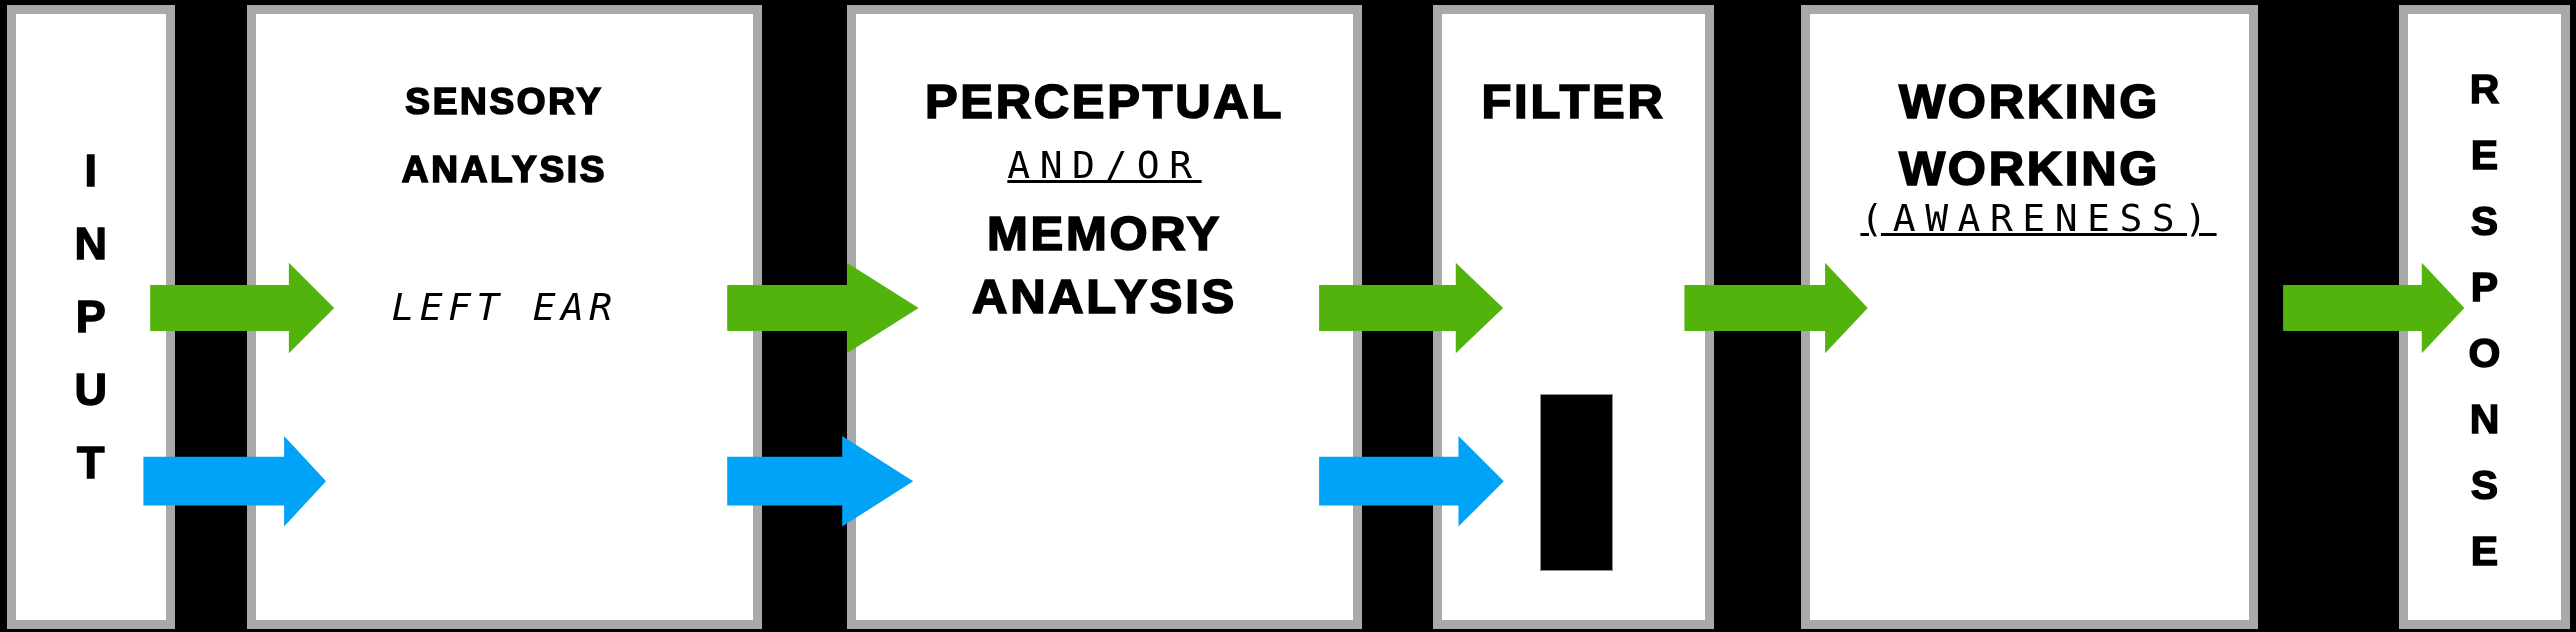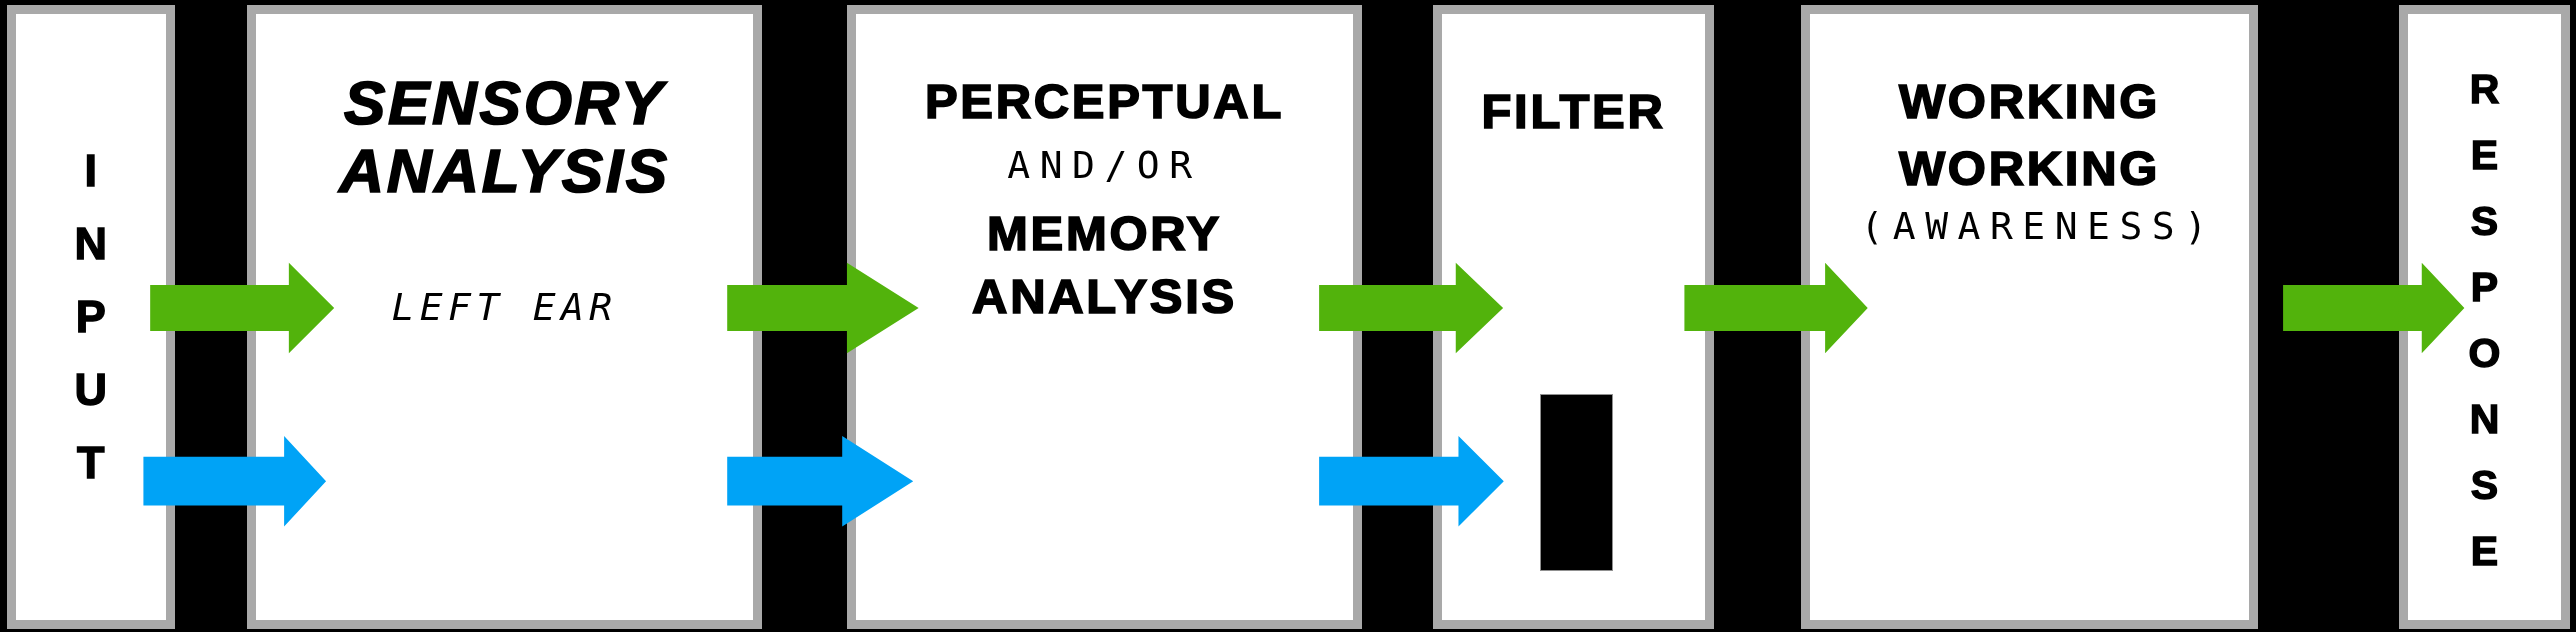--- a/index.html
+++ b/index.html
@@ -5,22 +5,22 @@
   html,body{margin:0;padding:0;background:#000;}
   #canvas{position:relative;width:2576px;height:633px;background:#000;overflow:hidden;
           font-family:"Liberation Sans",sans-serif;color:#000;}
   .box{position:absolute;top:5.4px;height:624px;background:#fff;border:9.5px solid #a9a9a9;
        box-sizing:border-box;}
   .box-inner{position:absolute;left:0;top:0;right:0;bottom:0;}
   
   .vline{position:absolute;left:0;right:0;height:68px;display:flex;align-items:center;
          justify-content:center;white-space:nowrap;}
   .hbold{font-weight:700;font-size:49px;letter-spacing:2.7px;-webkit-text-stroke:1.7px #000;}
-  .hbold-lg{font-weight:700;font-size:62px;letter-spacing:2.7px;font-style:italic;-webkit-text-stroke:1.7px #000;}
-  .techno{font-family:"DejaVu Sans Mono",monospace;font-size:38px;letter-spacing:9.5px;font-weight:500;}
+  .hbold-lg{font-weight:700;font-size:37px;letter-spacing:2.7px;-webkit-text-stroke:1.7px #000;}
+  .techno{font-family:"DejaVu Sans Mono",monospace;font-size:38px;letter-spacing:9.5px;font-weight:500;text-decoration:underline;}
   .ear{font-family:"DejaVu Sans Mono",monospace;font-style:italic;font-size:38px;letter-spacing:5.4px;}
   
   .vstack{position:absolute;left:0;right:0;display:flex;flex-direction:column;align-items:center;}
   .vstack span{display:block;text-align:center;font-weight:700;-webkit-text-stroke:1.4px #000;}
   .stack-input span{font-size:45px;line-height:73px;height:73px;}
   .stack-response span{font-size:41px;line-height:66px;height:66px;}
   
   .blocker{position:absolute;background:#000;border:1.4px solid #909090;box-sizing:border-box;}
   
   #arrows{position:absolute;left:0;top:0;width:2576px;height:633px;z-index:5;pointer-events:none;}
@@ -54,30 +54,30 @@
     <div class="box-inner">
       <div class="vline hbold" style="top:53px;">PERCEPTUAL</div>
       <div class="vline techno" style="top:117px;">AND/OR</div>
       <div class="vline hbold" style="top:185px;">MEMORY</div>
       <div class="vline hbold" style="top:248px;">ANALYSIS</div>
     </div>
   </div>
 
   <div class="box" style="left:1433px;width:281px;">
     <div class="box-inner">
-      <div class="vline hbold" style="top:63px;">FILTER</div>
+      <div class="vline hbold" style="top:53px;">FILTER</div>
       <div class="blocker" style="left:98px;top:380px;width:73px;height:177px;"></div>
     </div>
   </div>
 
   <div class="box" style="left:1801px;width:457px;">
     <div class="box-inner">
       <div class="vline hbold" style="top:53px;">WORKING</div>
       <div class="vline hbold" style="top:120px;">WORKING</div>
-      <div class="vline techno" style="top:178px;margin-left:18px;">(AWARENESS)</div>
+      <div class="vline techno" style="top:170px;margin-left:18px;">(AWARENESS)</div>
     </div>
   </div>
 
   <div class="box" style="left:2399px;width:171px;">
     <div class="box-inner">
       <div class="vstack stack-response" style="top:42px;">
         <span>R</span>
         <span>E</span>
         <span>S</span>
         <span>P</span>

